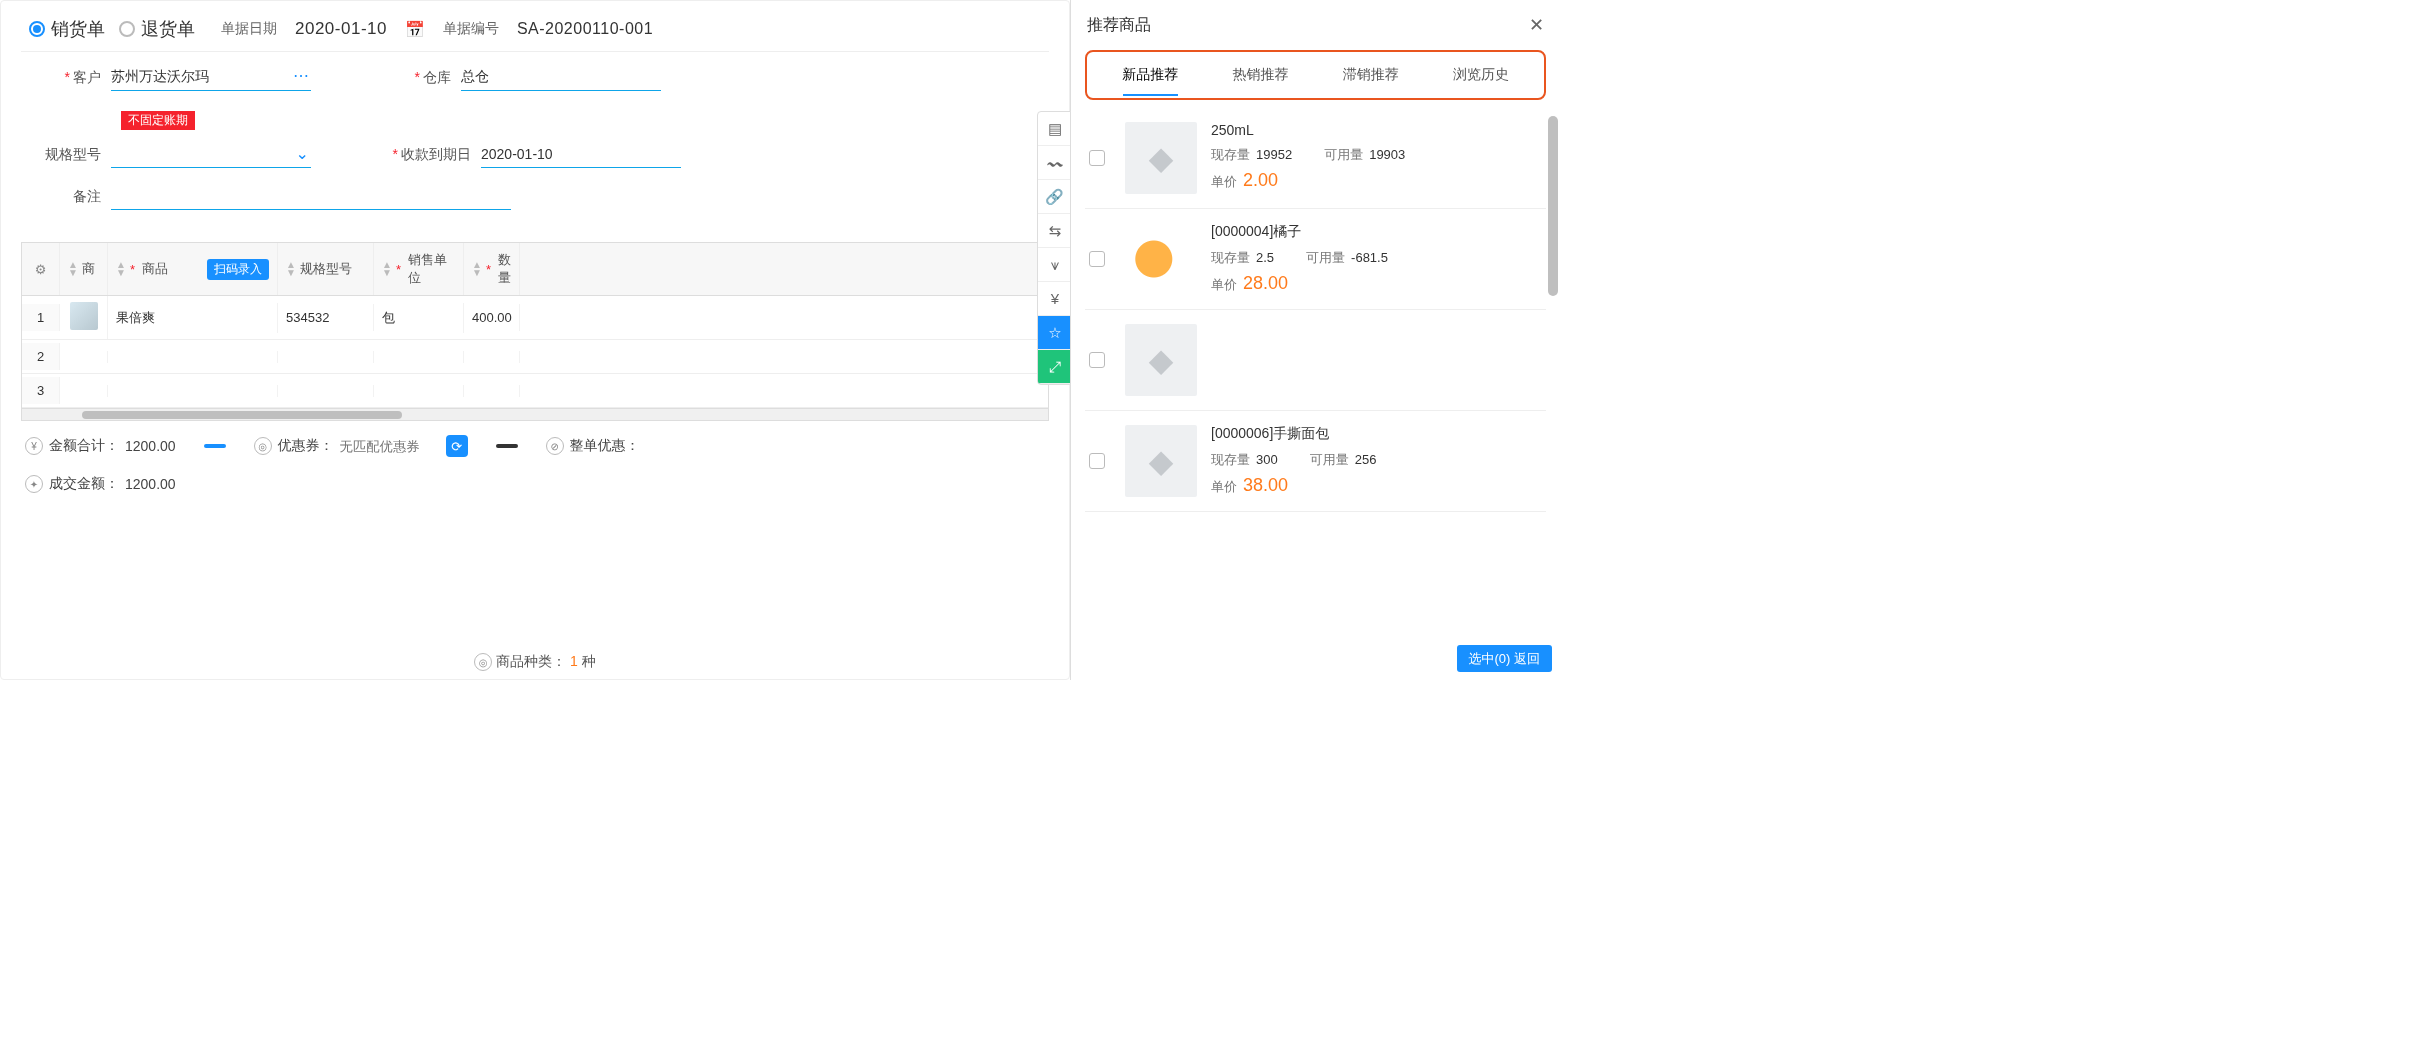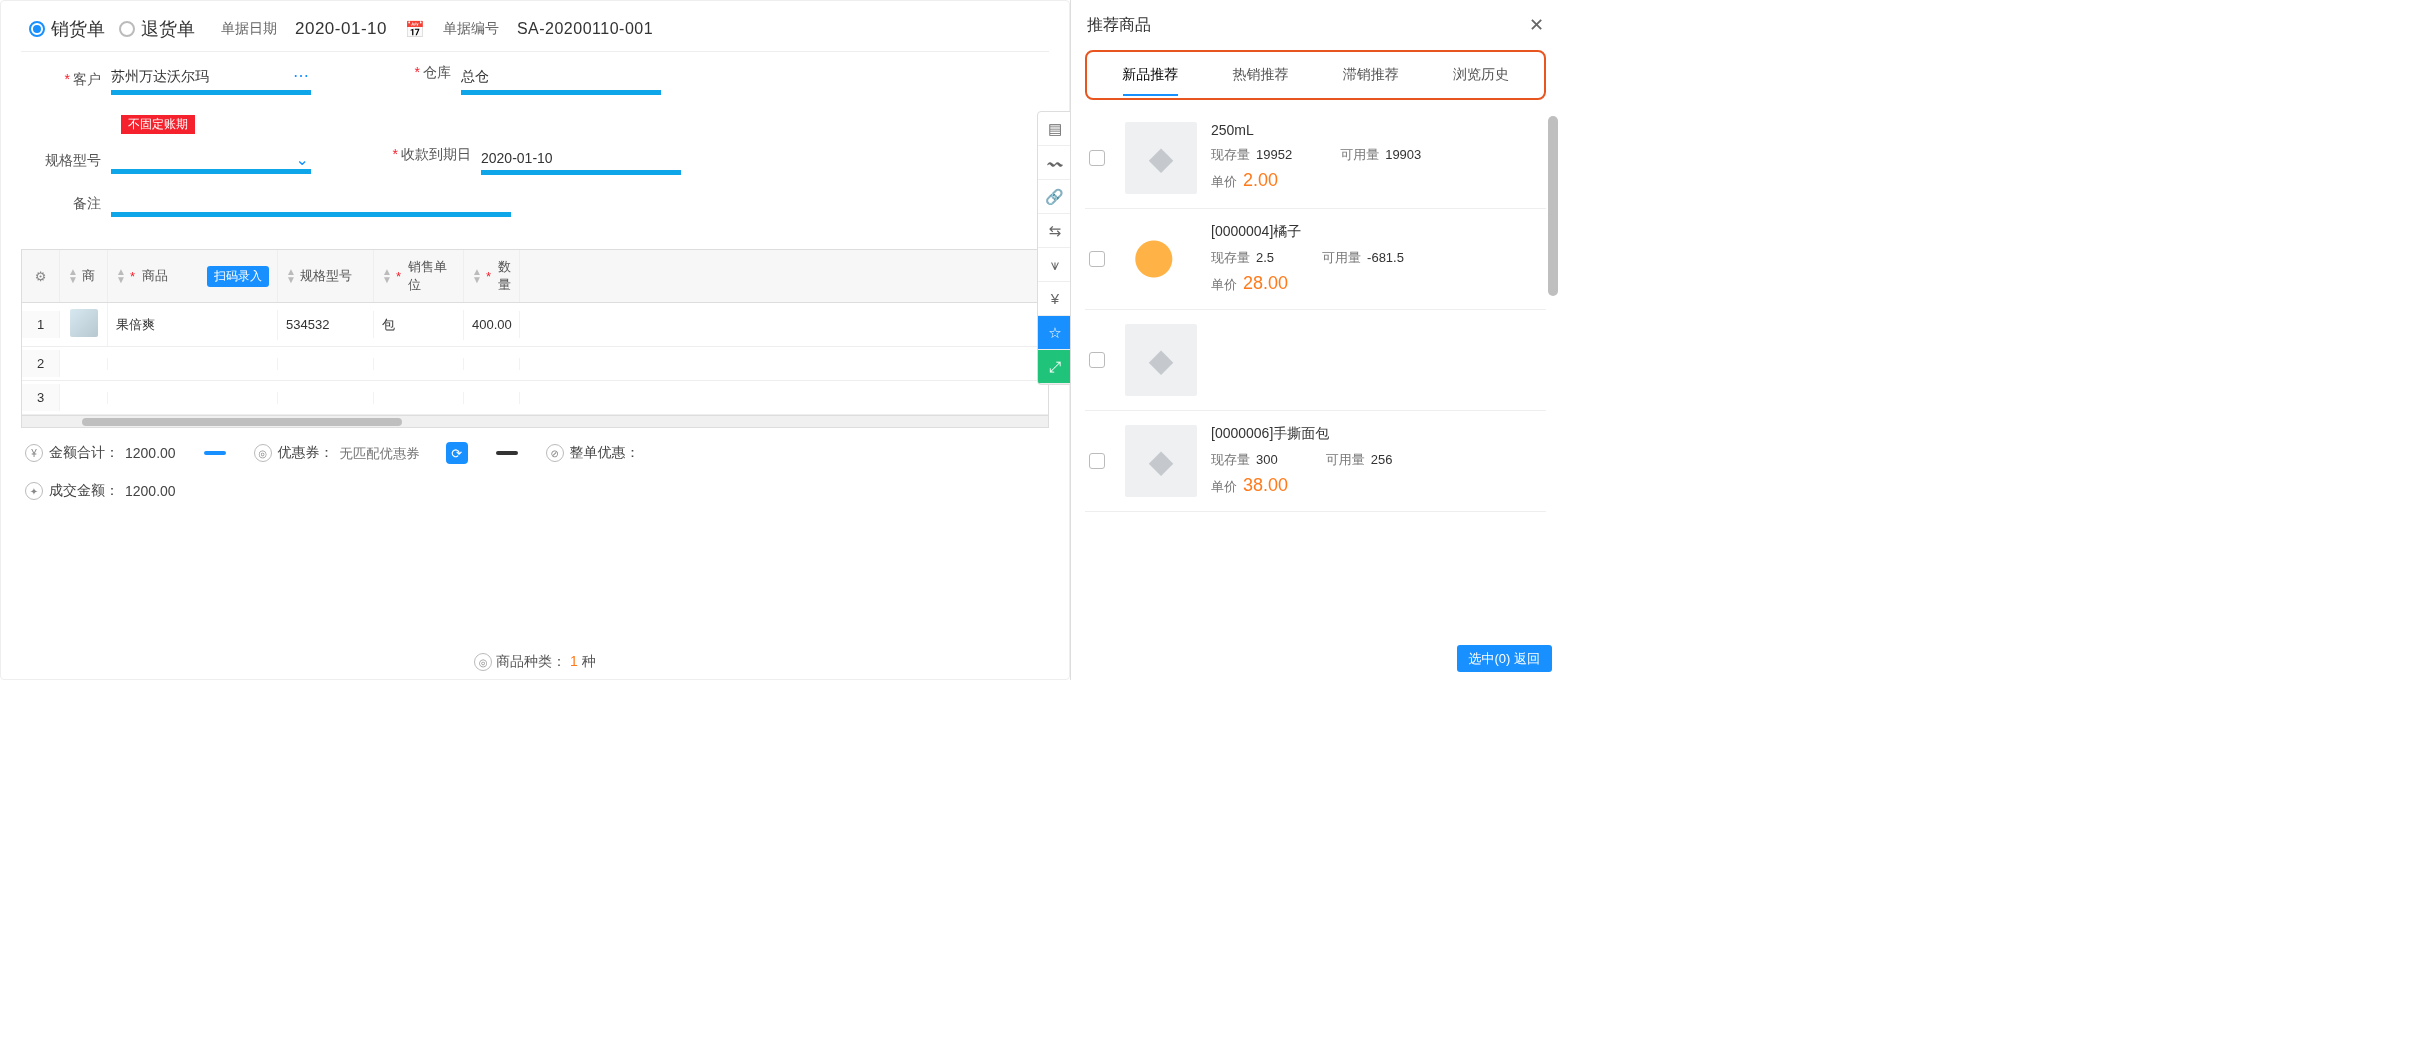--- a/index.html
+++ b/index.html
@@ -17,25 +17,25 @@
     .doc-date-label { color: #666; font-size: 14px; }
     .doc-date-val { font-size: 17px; color: #333; letter-spacing: 0.5px; }
     .cal-icon { color: #1890ff; font-size: 16px; }
     .doc-no-label { color: #666; }
     .doc-no-val { font-size: 16px; letter-spacing: 0.5px; }
 
     .form-area { padding: 12px 0 8px 0; }
     .form-row { display: flex; align-items: center; margin-bottom: 16px; }
     .form-label { width: 90px; text-align: right; padding-right: 10px; color: #555; }
     .req { color: #f5222d; margin-right: 3px; }
-    .form-field { flex: 0 0 200px; position: relative; border-bottom: 5px solid #0ea5e9; padding: 4px 0; color: #333; min-height: 26px; }
+    .form-field { flex: 0 0 200px; position: relative; border-bottom: 1px solid #0ea5e9; padding: 4px 0; color: #333; min-height: 26px; }
     .form-field.wide { flex: 0 0 400px; }
     .field-action { position: absolute; right: 2px; top: 2px; color: #1890ff; font-size: 16px; cursor: pointer; }
     .tag-red { display: inline-block; background: #f5222d; color: #fff; font-size: 12px; padding: 1px 7px; margin-top: 4px; margin-left: 100px; }
-    .form-col2 { margin-left: 60px; display: flex; align-items: flex-start; }
+    .form-col2 { margin-left: 60px; display: flex; align-items: center; }
 
     .grid-wrap { border: 1px solid #ddd; margin-top: 8px; position: relative; overflow: hidden; }
     .grid-head { display: flex; background: #f7f7f7; border-bottom: 1px solid #ddd; }
     .gh-cell { padding: 8px 8px; border-right: 1px solid #eee; display: flex; align-items: center; gap: 4px; font-size: 13px; color: #555; position: relative; }
     .gh-gear { width: 38px; justify-content: center; color: #888; }
     .gh-img { width: 48px; }
     .gh-prod { width: 170px; }
     .gh-spec { width: 96px; }
     .gh-unit { width: 90px; }
     .gh-qty { width: 56px; }
@@ -75,21 +75,21 @@
     .rp-tab.active { color: #000000; }
     .rp-tab.active::after { content: ""; position: absolute; left: 25%; right: 25%; bottom: -2px; height: 2px; background: #1890ff; }
     .rp-list { flex: 1; overflow: hidden; position: relative; padding: 0 14px; }
     .rp-item { display: flex; gap: 14px; padding: 14px 4px; border-bottom: 1px solid #eee; }
     .rp-check { width: 22px; display: flex; align-items: center; }
     .chk { width: 16px; height: 16px; border: 1px solid #bbb; border-radius: 3px; cursor: pointer; }
     .rp-img { width: 72px; height: 72px; background: #eef0f2; display: flex; align-items: center; justify-content: center; color: #c5c9cd; font-size: 32px; border-radius: 2px; }
     .rp-img.orange { background: radial-gradient(circle at 40% 50%, #ffb347 18px, #fff 19px), radial-gradient(circle at 62% 45%, #f6952a 14px, transparent 15px); }
     .rp-info { flex: 1; }
     .rp-name { font-size: 14px; color: #333; margin-bottom: 8px; }
-    .rp-stats { display: flex; gap: 48px; font-size: 13px; color: #777; margin-bottom: 6px; }
+    .rp-stats { display: flex; gap: 32px; font-size: 13px; color: #777; margin-bottom: 6px; }
     .rp-stats .v { color: #333; margin-left: 6px; }
     .rp-price { font-size: 13px; color: #777; }
     .rp-price .pv { color: #ff7a1a; font-size: 18px; font-weight: 500; margin-left: 6px; }
     .rp-scroll { position: absolute; right: 2px; top: 8px; width: 10px; height: 180px; background: #bfbfbf; border-radius: 5px; }
     .rp-footer { position: absolute; right: 8px; bottom: 12px; text-align: center; }
     .sel-btn { background: #1890ff; color: #fff; padding: 6px 12px; border-radius: 3px; font-size: 13px; cursor: pointer; }
   </style>
 </head>
 <body>
 

